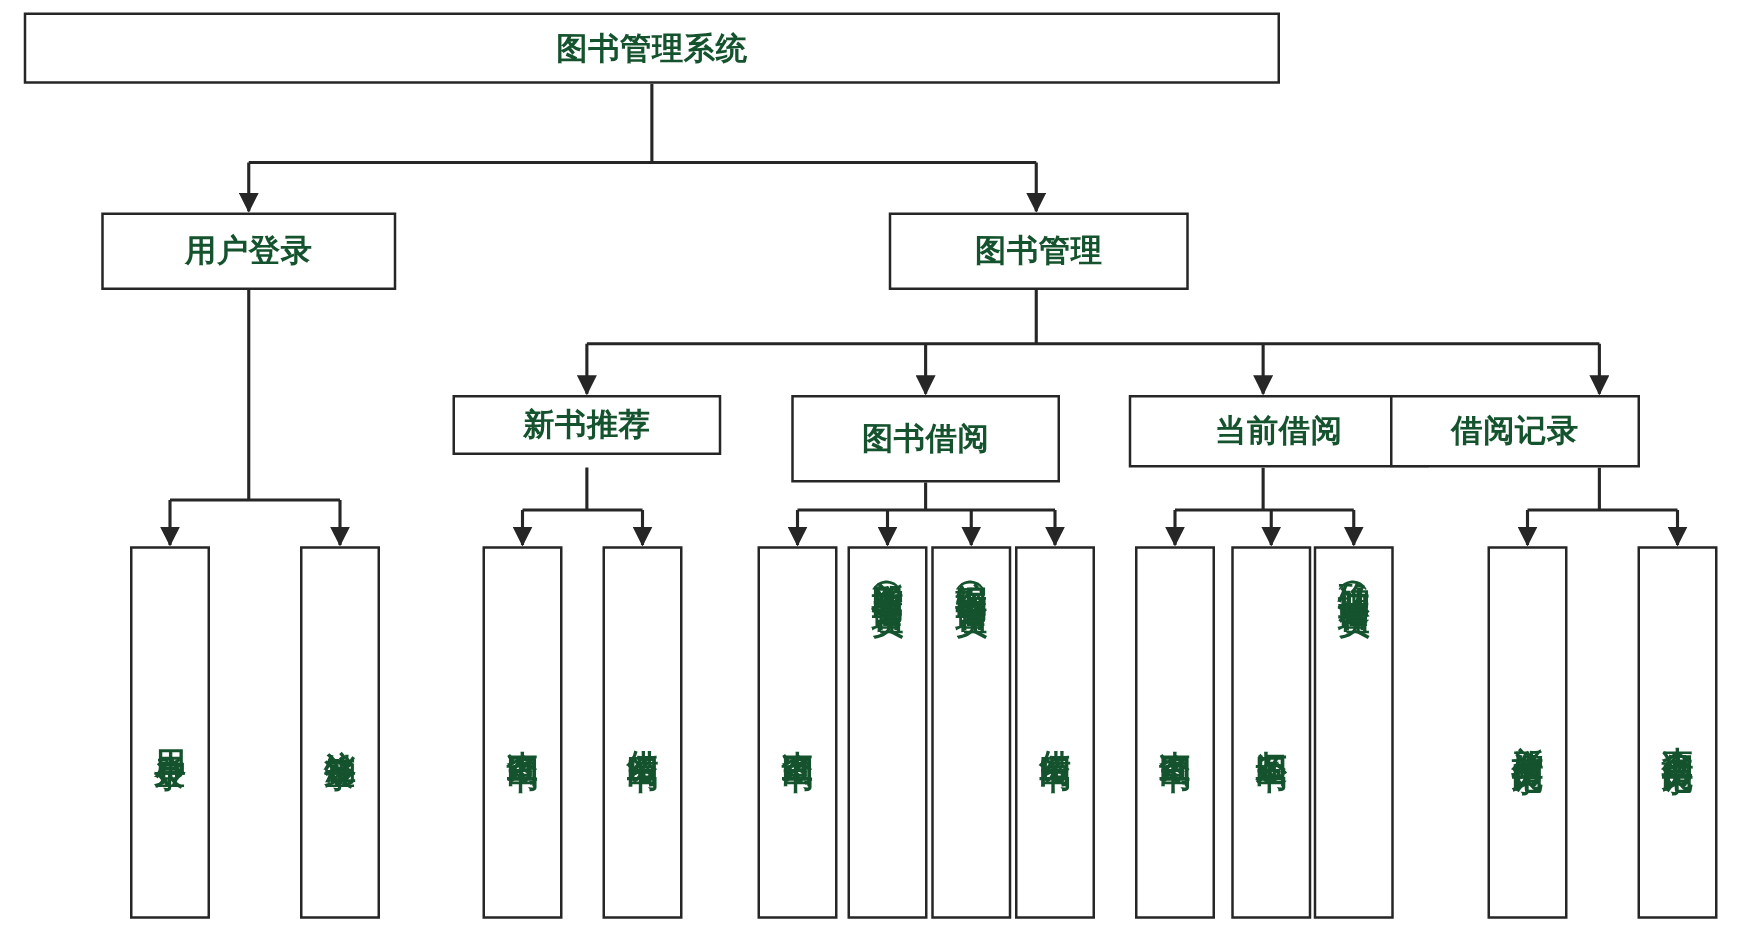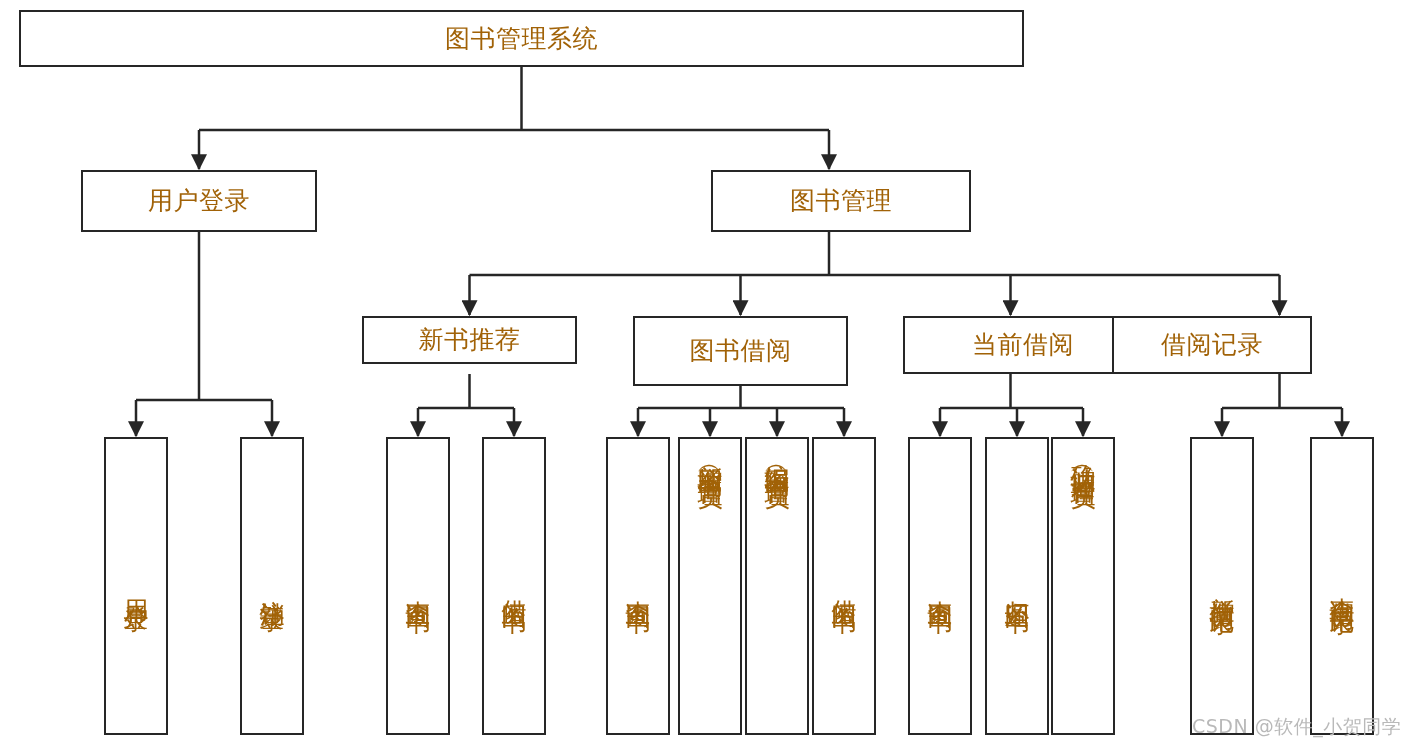--- a/index.html
+++ b/index.html
@@ -27,21 +27,22 @@
     pointer-events: none;
   }
   .node {
     position: absolute;
     box-sizing: border-box;
     border: 2.5px solid #262626;
     background: #ffffff;
     display: flex;
     align-items: center;
     justify-content: center;
-    color: #a16207;
+    color: #14532d;
+    font-weight: bold;
   }
   .node .lbl {
     display: block;
     text-align: center;
     line-height: 1.12;
     white-space: nowrap;
   }
   
   .node.horiz .lbl {
     font-size: 25px;
@@ -122,21 +123,21 @@
       </g>
   </svg>
 
   <div id="nodes">
       <div class="node horiz root" style="left: 19px; top: 10px; width: 1005px; height: 57px;">
         <span class="lbl">图书管理系统</span>
       </div>
       <div class="node horiz" style="left: 81px; top: 170px; width: 236px; height: 62px;">
         <span class="lbl">用户登录</span>
       </div>
-      <div class="node horiz" style="left: 711px; top: 170px; width: 260px; height: 62px;">
+      <div class="node horiz" style="left: 711px; top: 170px; width: 240px; height: 62px;">
         <span class="lbl">图书管理</span>
       </div>
       <div class="node horiz" style="left: 362px; top: 316px; width: 215px; height: 48px;">
         <span class="lbl">新书推荐</span>
       </div>
       <div class="node horiz" style="left: 633px; top: 316px; width: 215px; height: 70px;">
         <span class="lbl">图书借阅</span>
       </div>
       <div class="node horiz" style="left: 903px; top: 316px; width: 240px; height: 58px;">
         <span class="lbl">当前借阅</span>
@@ -178,14 +179,13 @@
         <span class="lbl" style="margin-top: 6px;">确认归还（管理员）</span>
       </div>
       <div class="node vert mid" style="left: 1190px; top: 437px; width: 64px; height: 298px;">
         <span class="lbl">新增借阅记录</span>
       </div>
       <div class="node vert mid" style="left: 1310px; top: 437px; width: 64px; height: 298px;">
         <span class="lbl">查询借阅记录</span>
       </div>
     </div>
 
-  <div class="watermark" style="left: 1192px; top: 714px;">CSDN @软件_小贺同学</div>
 </div>
 
 </body></html>

